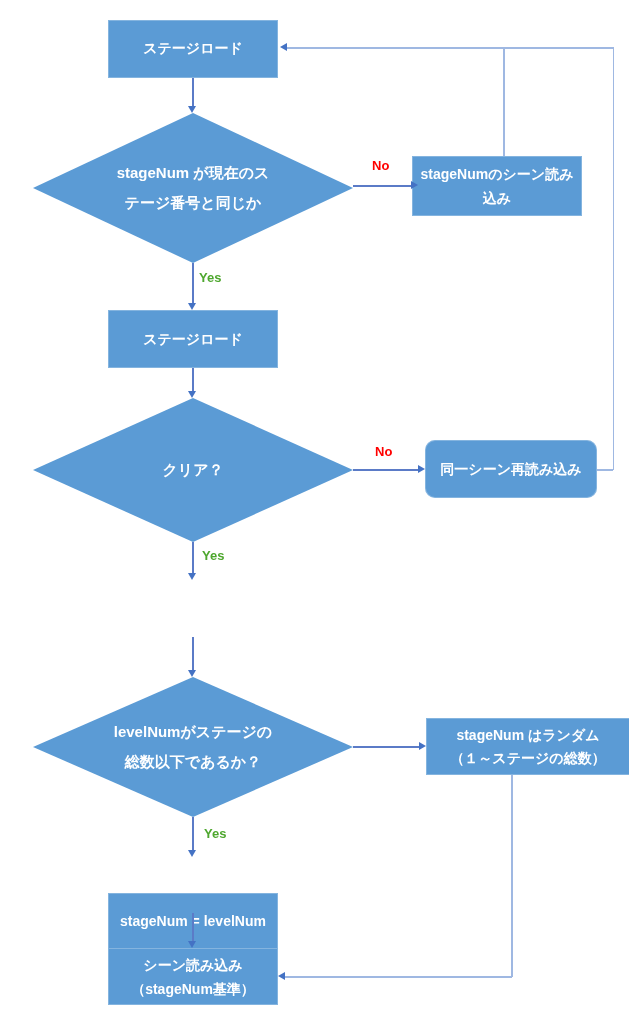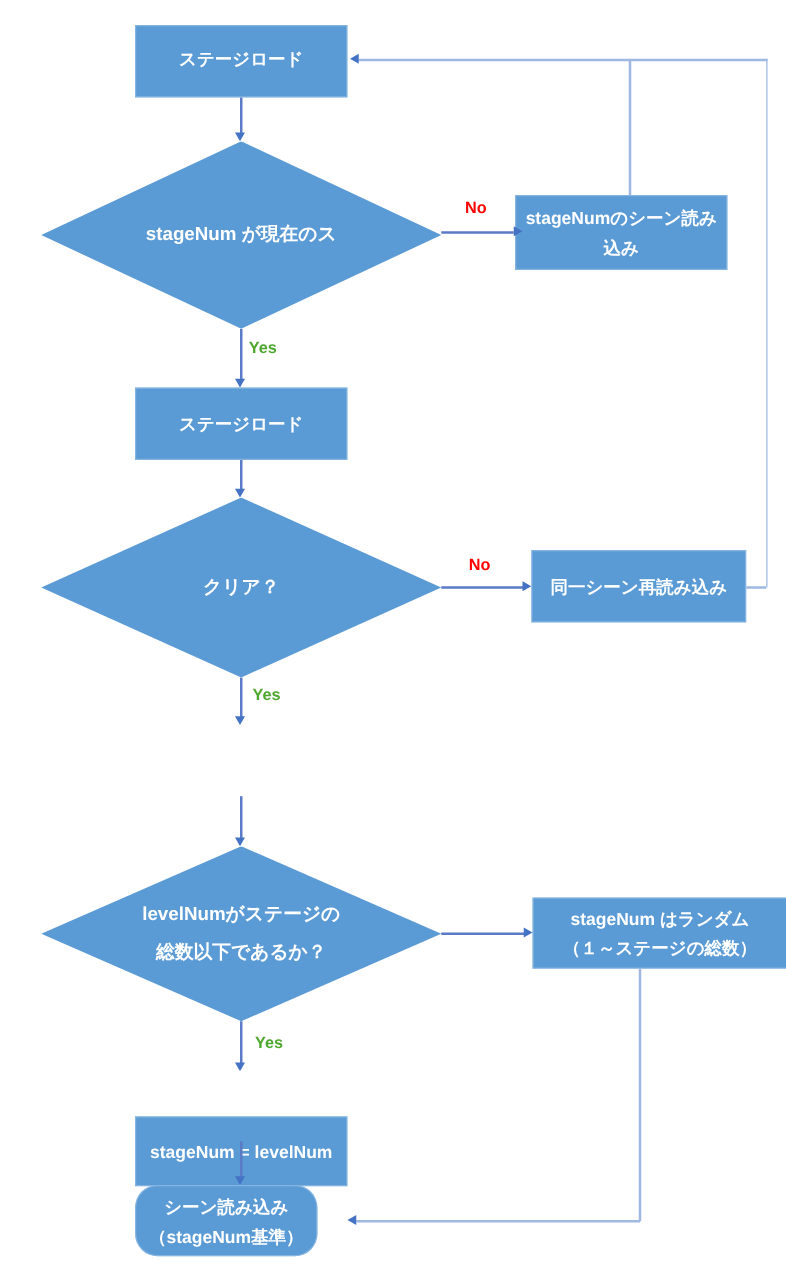--- a/index.html
+++ b/index.html
@@ -47,41 +47,42 @@
 
   <div class="rect" style="left:412px;top:156px;width:170px;height:60px;">
     <span>stageNumのシーン読み</span>
     <span>込み</span>
   </div>
 
   <div class="rect" style="left:108px;top:310px;width:170px;height:58px;">
     <span>ステージロード</span>
   </div>
 
-  <div class="rect" style="left:425px;top:440px;width:172px;height:58px;">
+  <div class="rect" style="left:425px;top:440px;width:172px;height:58px;border-radius:10px;">
     <span>同一シーン再読み込み</span>
   </div>
 
 
   <div class="rect" style="left:426px;top:718px;width:204px;height:57px;line-height:23px;">
     <span>stageNum はランダム</span>
     <span>（１～ステージの総数）</span>
   </div>
 
   <div class="rect" style="left:108px;top:857px;width:170px;height:56px;margin-top:36px;">
     <span>stageNum = levelNum</span>
   </div>
 
-  <div class="rect" style="left:108px;top:948px;width:146px;height:57px;line-height:24px;border-radius:18px;">
+  <div class="rect" style="left:108px;top:948px;width:170px;height:57px;line-height:24px;">
     <span>シーン読み込み</span>
     <span>（stageNum基準）</span>
   </div>
 
   <div class="diamond" style="left:33px;top:113px;width:320px;height:150px;">
     <span>stageNum が現在のス</span>
+    <span>テージ番号と同じか</span>
   </div>
 
   <div class="diamond" style="left:33px;top:398px;width:320px;height:144px;">
     <span>クリア？</span>
   </div>
 
   <div class="diamond" style="left:33px;top:677px;width:320px;height:140px;">
     <span>levelNumがステージの</span>
     <span>総数以下であるか？</span>
   </div>

